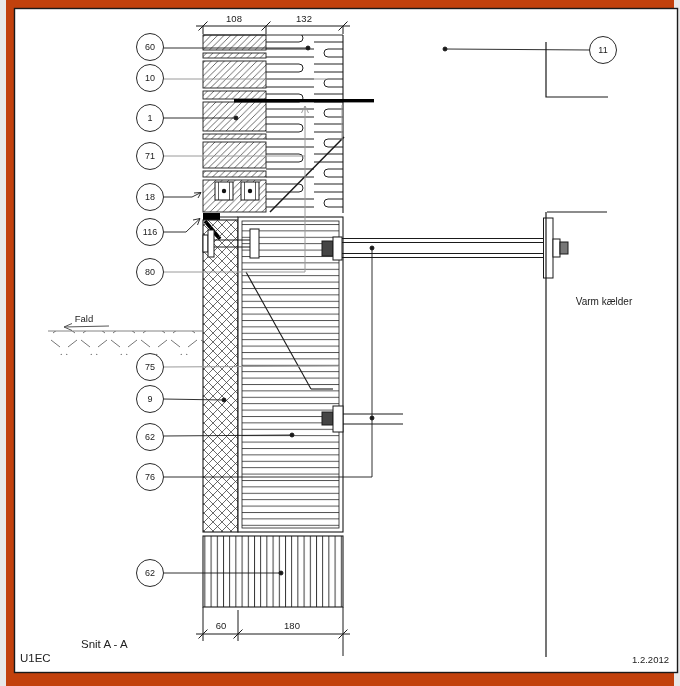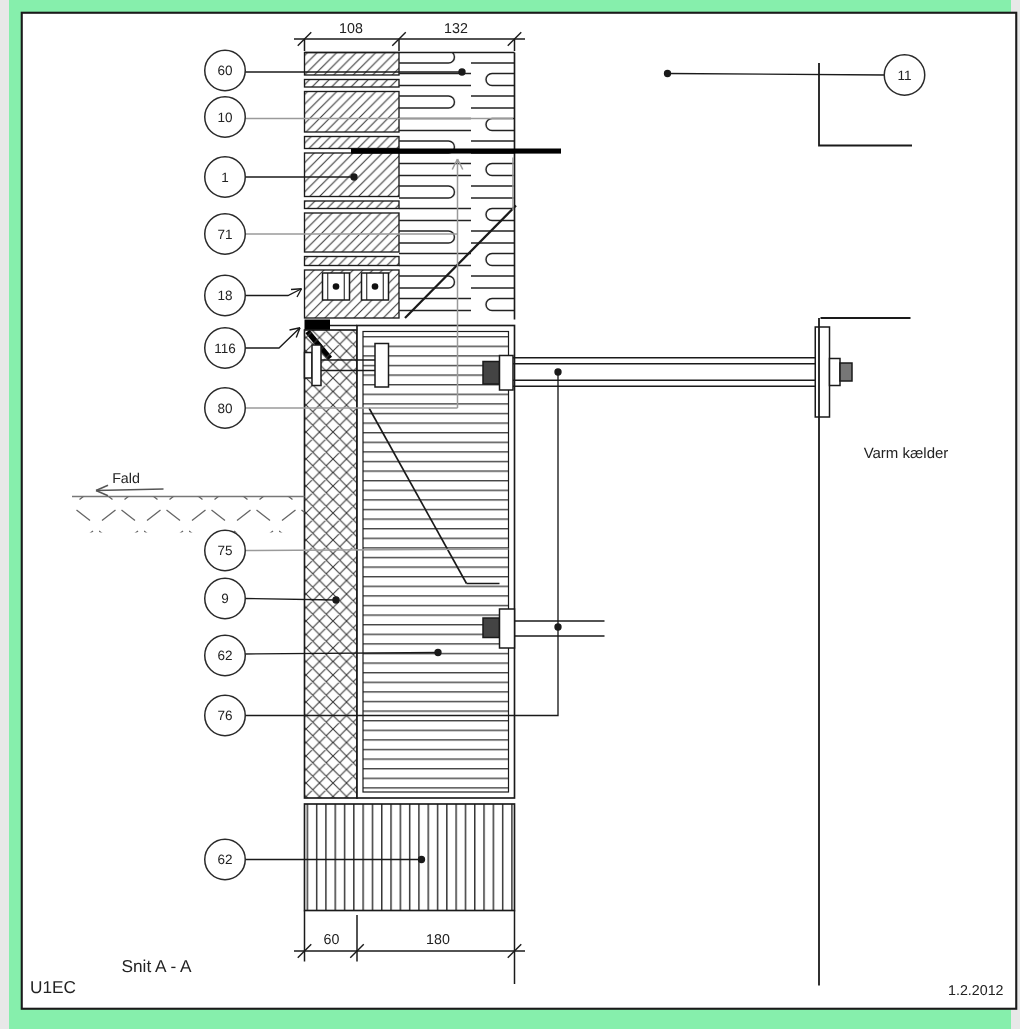--- a/index.html
+++ b/index.html
@@ -1,16 +1,16 @@
 <!DOCTYPE html>
 <html><head>
 <meta charset="utf-8">
 <style>
   html,body{margin:0;padding:0;background:#e8e8e8;}
-  .page{width:668px;height:686px;background:#86efac;position:relative;margin:0 auto;
+  .page{width:668px;height:686px;background:#c2410c;position:relative;margin:0 auto;
         font-family:"Liberation Sans", sans-serif;text-align:center;}
   svg{display:block;}
   text{fill:#222;font-family:"Liberation Sans", sans-serif;}
   .dim-text{font-size:9.5px;}
   .callout-text{font-size:9px;}
   .label-text{font-size:10px;}
   .title-text{font-size:11.5px;}
 </style>
 </head>
 <body>

